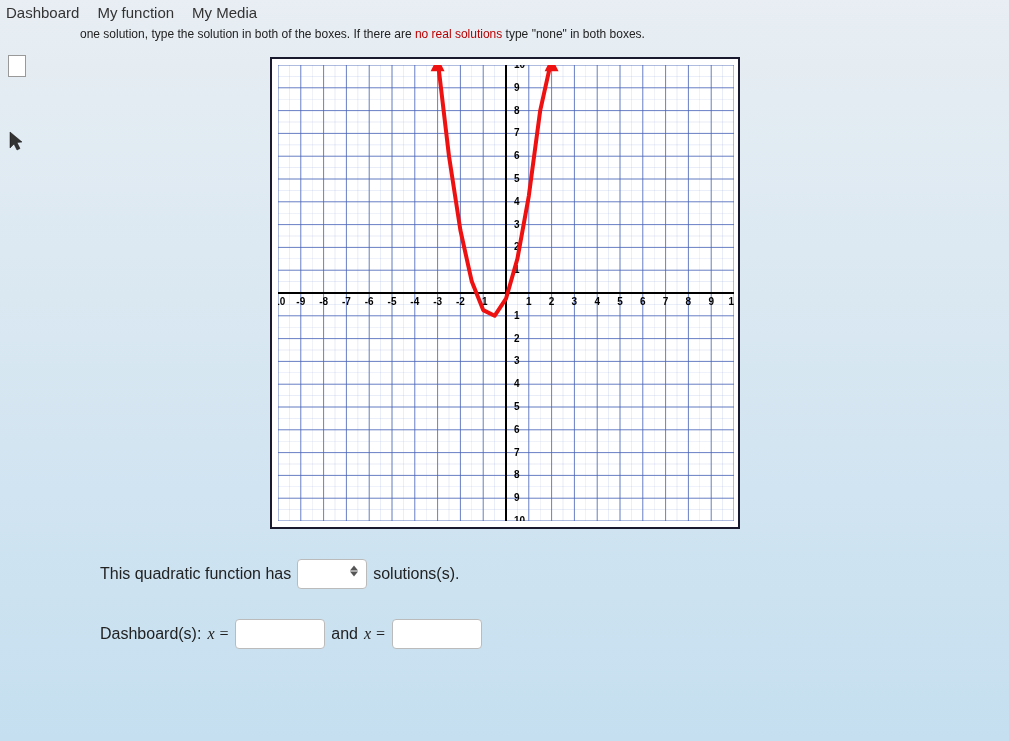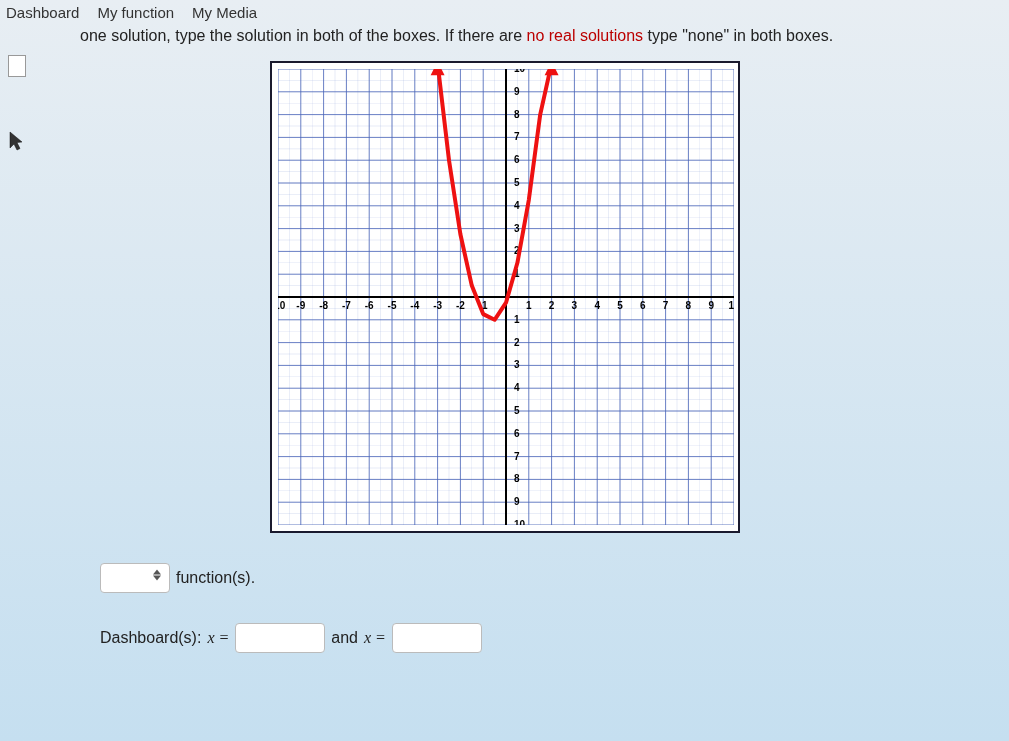--- a/index.html
+++ b/index.html
@@ -14,21 +14,21 @@
   }
   .topnav {
     display: flex;
     gap: 18px;
     padding: 4px 6px 2px 6px;
     font-size: 15px;
     color: #333;
   }
   .topnav span { cursor: pointer; }
   .instruction {
-    font-size: 16px;
+    font-size: 12px;
     color: #222;
     padding: 4px 0 0 80px;
   }
   .instruction .hl { color: #b00; }
   .flag-box {
     position: absolute;
     left: 8px;
     top: 55px;
     width: 18px;
     height: 22px;
@@ -289,22 +289,23 @@
       <text x="236" y="25.80000000000001" font-size="10" text-anchor="start" fill="#000" font-weight="bold">9</text>
       <text x="236" y="3" font-size="10" text-anchor="start" fill="#000" font-weight="bold">10</text>
       <path d="M159.6 -5.699999999999989 L171 91.19999999999999 L182.4 165.3 L193.79999999999998 216.6 L205.20000000000002 245.1 L216.6 250.79999999999998 L228 233.70000000000002 L239.4 193.8 L250.8 131.09999999999997 L262.2 45.599999999999966 L273.59999999999997 -5.699999999999989 " stroke="#e11" stroke-width="4" fill="none" stroke-linecap="round" stroke-linejoin="round"></path>
       <polygon points="159.6,-7.699999999999989 152.6,6.300000000000011 166.6,6.300000000000011" fill="#e11"></polygon>
       <polygon points="273.59999999999997,-7.699999999999989 266.59999999999997,6.300000000000011 280.59999999999997,6.300000000000011" fill="#e11"></polygon>
     </svg>
 </div>
 
 <div class="answers">
   <div class="row">
+    <span>This quadratic function has</span>
     <span class="select-box"></span>
-    <span>function(s).</span>
+    <span>solutions(s).</span>
   </div>
   <div class="row">
     <span>Dashboard(s):</span>
     <span class="math-var">x =</span>
     <input type="text" class="text-input" value="" style="">
     <span>and</span>
     <span class="math-var">x =</span>
     <input type="text" class="text-input" value="" style="">
   </div>
 </div>

